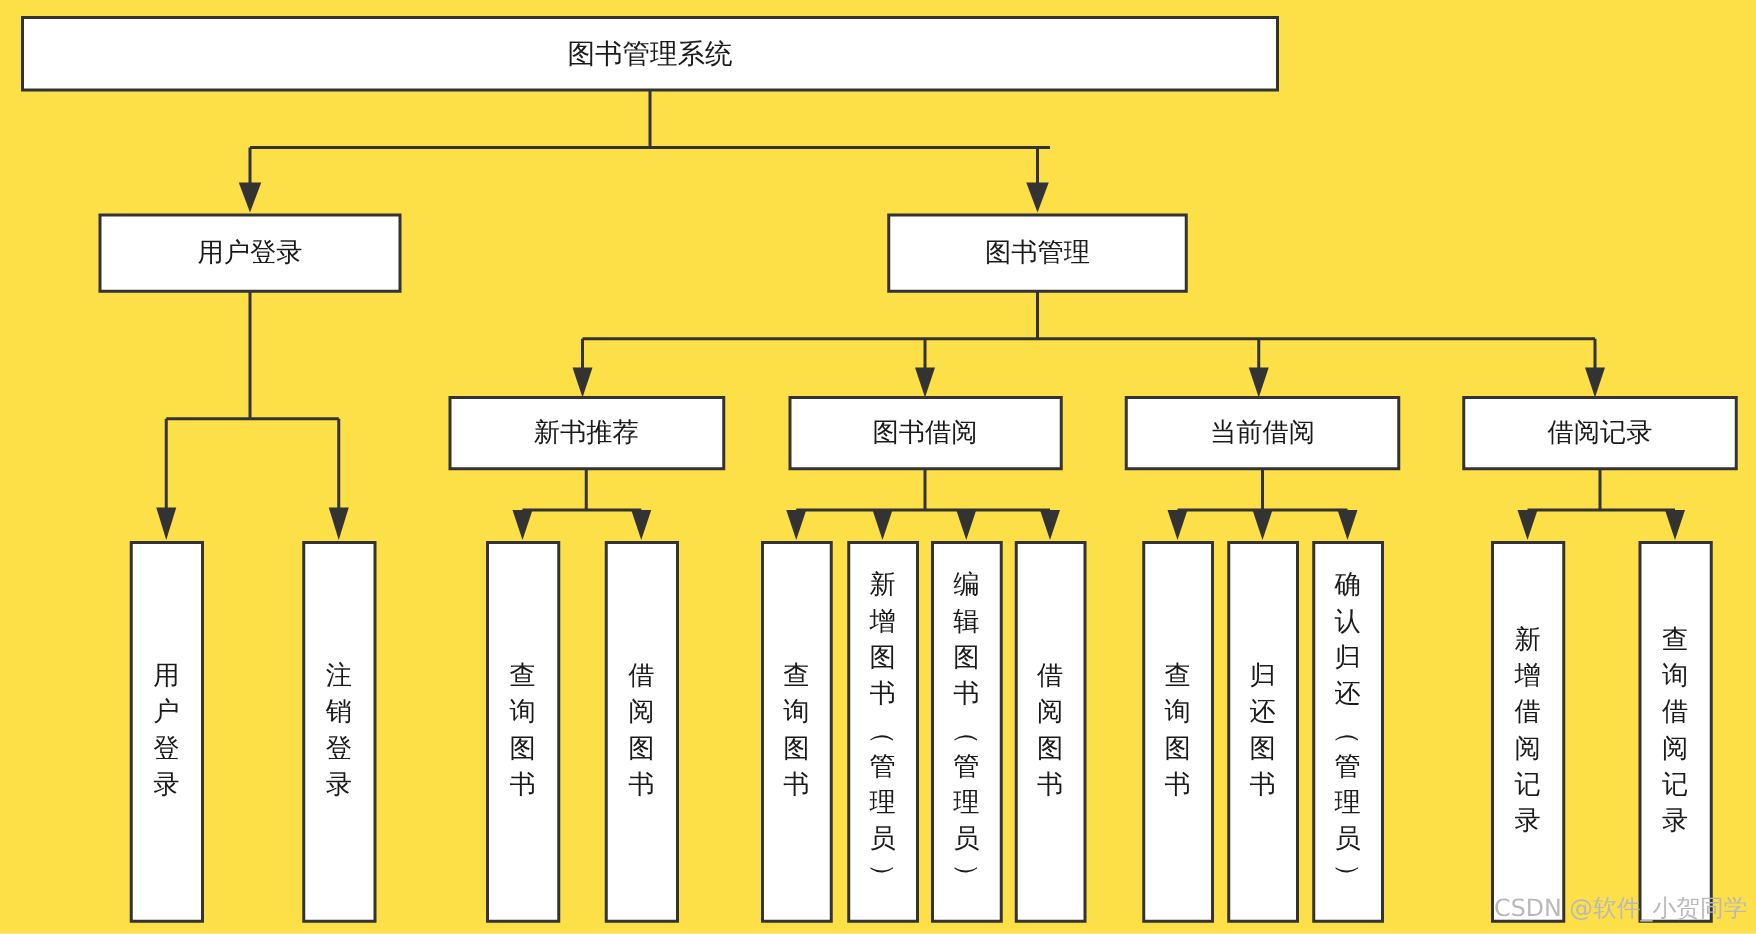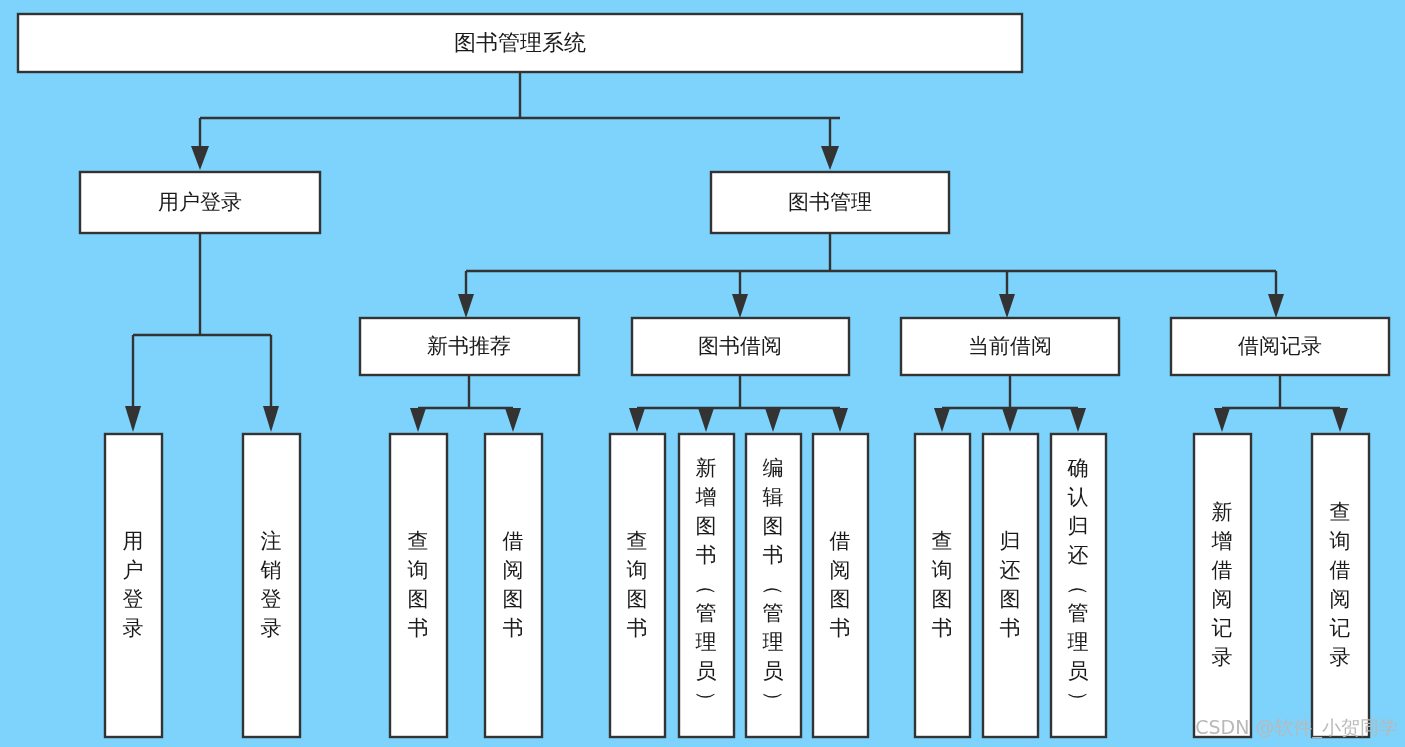--- a/index.html
+++ b/index.html
@@ -7,21 +7,21 @@
     padding: 0;
     background: #ffffff;
   }
   body {
     font-family: "DejaVu Sans", "Liberation Sans", sans-serif;
   }
   #diagram-root {
     position: relative;
     width: 1405px;
     height: 747px;
-    background: #7dd3fc;
+    background: #fde047;
     overflow: hidden;
   }
   svg.canvas {
     position: absolute;
     left: 0;
     top: 0;
     width: 1405px;
     height: 747px;
   }
   .node-rect {

